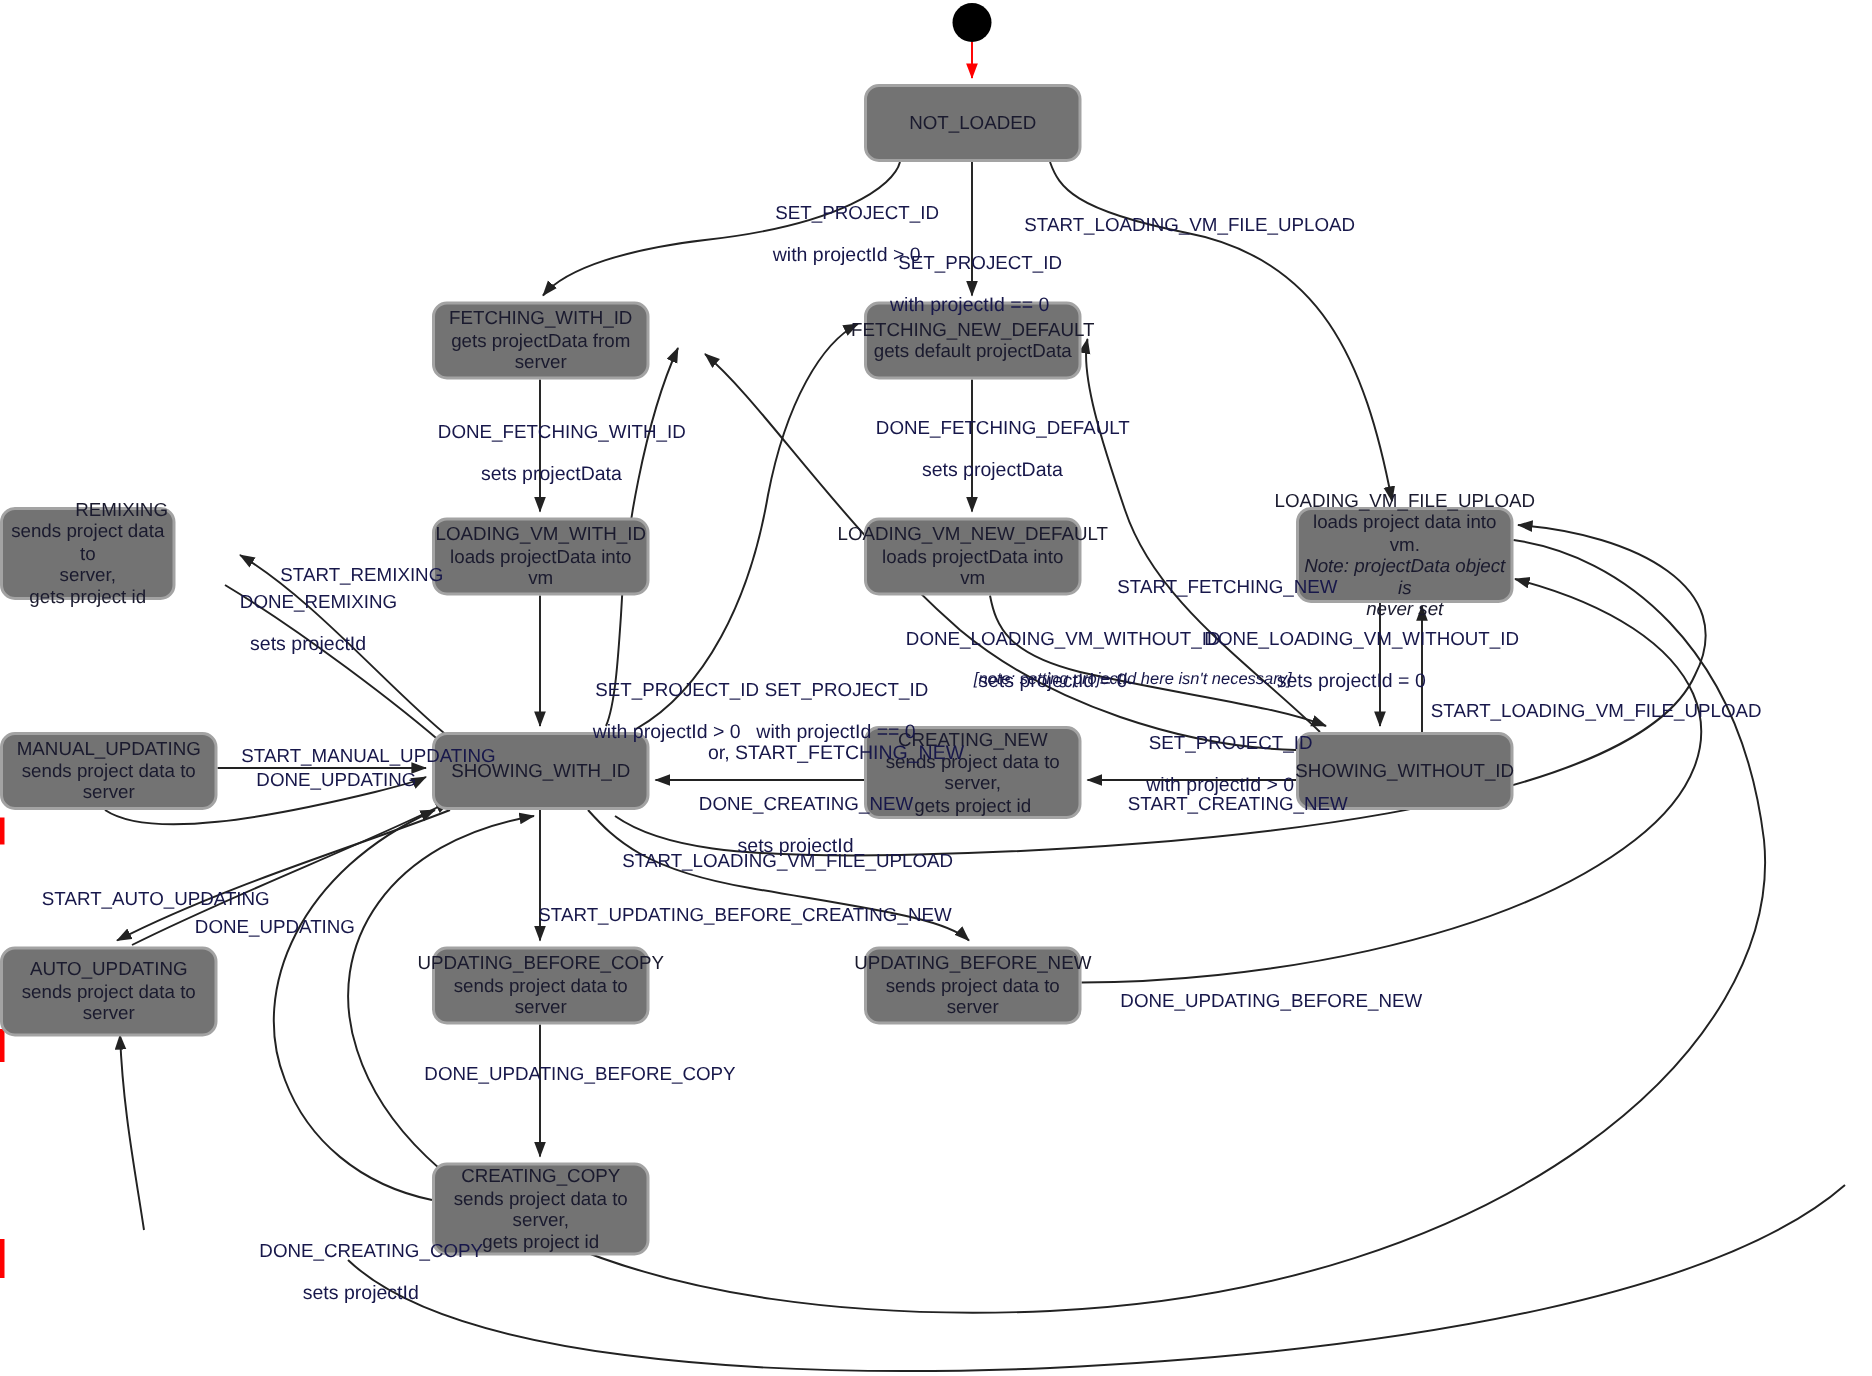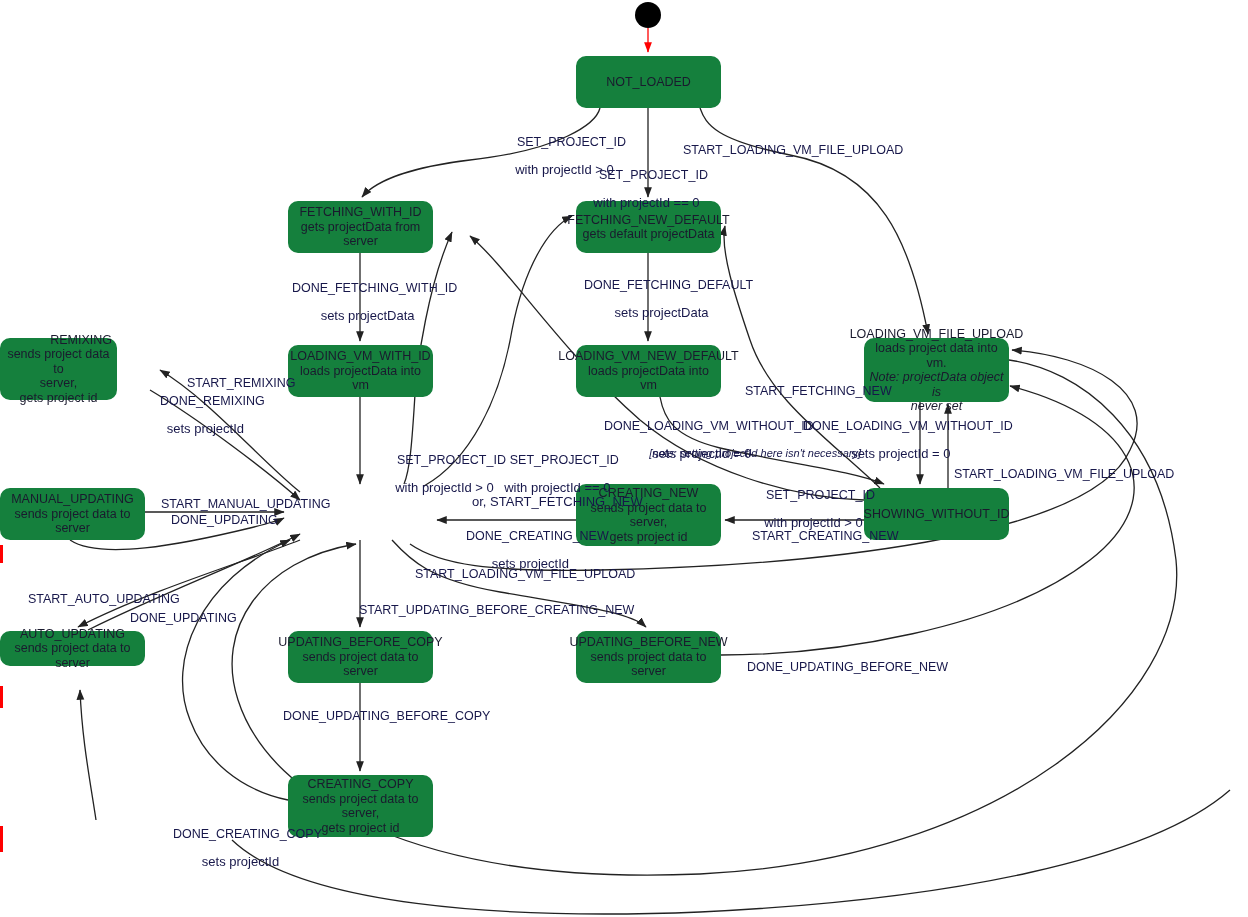--- a/index.html
+++ b/index.html
@@ -20,23 +20,23 @@
     position: absolute;
     left: 0;
     top: 0;
     width: 1248px;
     height: 917px;
     pointer-events: none;
   }
   .state-box {
     position: absolute;
     box-sizing: border-box;
-    border: 2px solid #15803d;
+    border: 2px solid #a3a3a3;
     border-radius: 10px;
-    background: #15803d;
+    background: #737373;
     display: flex;
     flex-direction: column;
     align-items: center;
     justify-content: center;
     text-align: center;
     color: #1a1a2e;
     font-size: 12.5px;
     line-height: 14.5px;
     padding: 2px 3px;
   }
@@ -202,26 +202,30 @@
 server,
 gets project id</div>
   </div>
 
   <div class="state-box" style="left:0px; top:488px; width:145px; height:52px;">
     <div class="state-name">MANUAL_UPDATING</div>
     <div class="state-desc">sends project data to
 server</div>
   </div>
 
-  <div class="state-box" style="left:0px; top:631px; width:145px; height:35px;">
+  <div class="state-box" style="left:0px; top:631px; width:145px; height:60px;">
     <div class="state-name">AUTO_UPDATING</div>
     <div class="state-desc">sends project data to
 server</div>
   </div>
 
+  <div class="state-box" style="left:288px; top:488px; width:145px; height:52px;">
+    <div class="state-name">SHOWING_WITH_ID</div>
+    <div class="state-desc"></div>
+  </div>
 
   <div class="state-box" style="left:576px; top:484px; width:145px; height:62px;">
     <div class="state-name">CREATING_NEW</div>
     <div class="state-desc">sends project data to
 server,
 gets project id</div>
   </div>
 
   <div class="state-box" style="left:864px; top:488px; width:145px; height:52px;">
     <div class="state-name">SHOWING_WITHOUT_ID</div>

